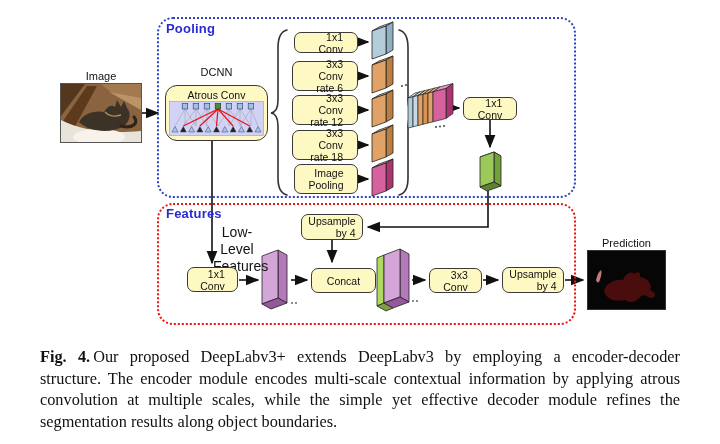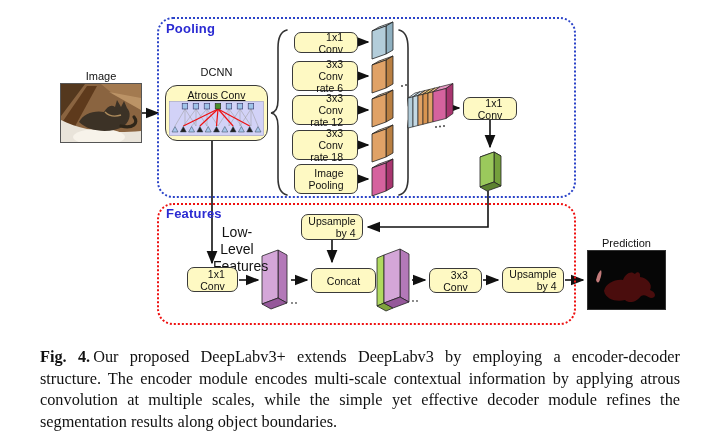--- a/index.html
+++ b/index.html
@@ -7,21 +7,21 @@
          font-family:"Liberation Sans",sans-serif;overflow:hidden;}
   .layer{position:absolute;left:0;top:0;}
   .region{position:absolute;box-sizing:border-box;border-radius:16px;background:transparent;}
   .region.enc{border:2px dotted #2b43c8;}
   .region.dec{border:2px dotted #ee1111;}
   .rlabel{position:absolute;font-size:13px;font-weight:bold;color:#2a2ad2;letter-spacing:.2px;}
   .node{position:absolute;background:#fef9c3;border:1.4px solid #3a3a3a;border-radius:7px;
         display:flex;align-items:center;justify-content:center;text-align:right;
         font-size:10.5px;line-height:12px;color:#111;white-space:pre-line;
         box-sizing:border-box;padding:1px 14px;}
-  .atrous{flex-direction:column;justify-content:flex-start;padding-top:3px;border-radius:12px;text-decoration:underline;}
+  .atrous{flex-direction:column;justify-content:flex-start;padding-top:3px;border-radius:12px;}
   .atrous .ttl{font-size:10.5px;line-height:12px;}
   .slabel{position:absolute;font-size:11px;color:#111;text-align:center;}
   .tiny{position:absolute;font-size:14px;line-height:17px;color:#111;text-align:center;white-space:pre-line;}
   .photo{position:absolute;box-sizing:border-box;border:1px solid #555;overflow:hidden;}
   .caption{position:absolute;left:40px;top:346px;width:640px;margin:0;
            font-family:"Liberation Serif",serif;font-size:16.3px;line-height:21.6px;
            color:#111;text-align:justify;}
   .caption b{margin-right:3px;}
 </style>
 </head>

